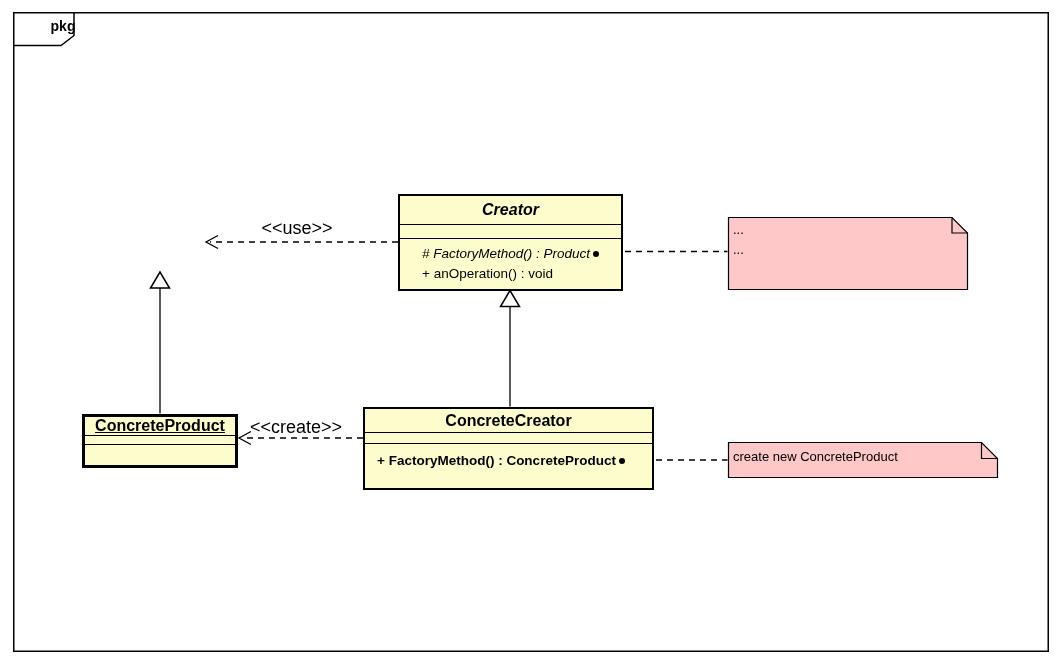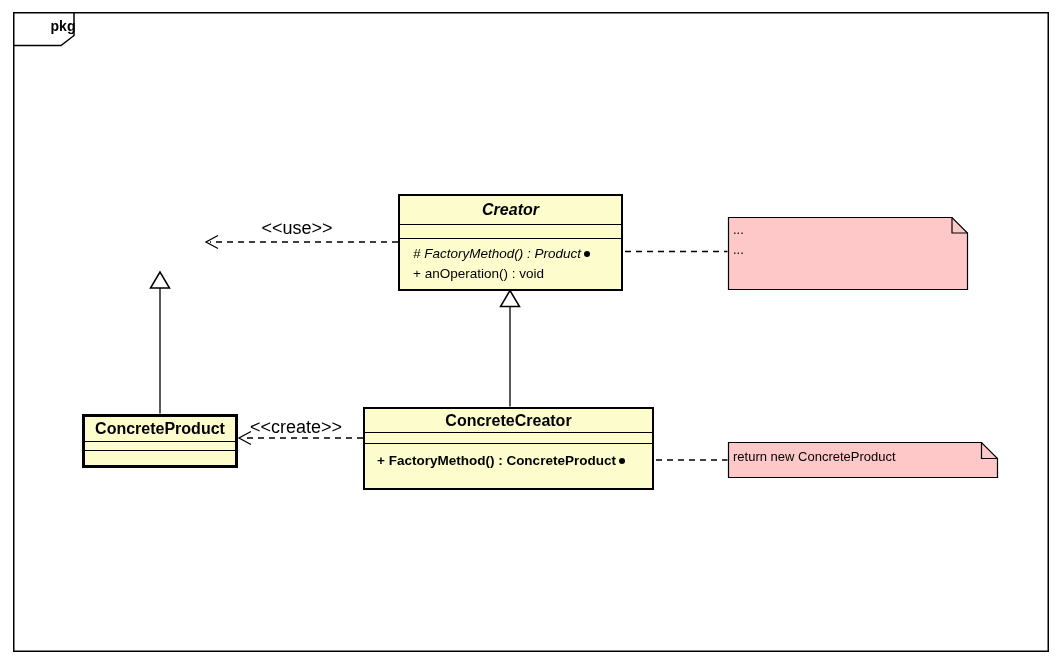--- a/index.html
+++ b/index.html
@@ -22,25 +22,25 @@
   .conn-dot{display:inline-block;width:6px;height:6px;border-radius:50%;background:#000;
             margin-left:3px;vertical-align:1px;}
 
   #class-product{left:117px;top:215px;width:88px;height:57px;}
   #class-product .cls-title{height:25px;}
   #class-product .cls-attrs{height:9px;}
 
   #class-creator{left:398px;top:194px;width:225px;height:97px;}
   #class-creator .cls-title{height:29px;}
   #class-creator .cls-attrs{height:14px;}
-  #class-creator .cls-ops{padding:5px 0 0 13px;}
+  #class-creator .cls-ops{padding:5px 0 0 22px;}
   #class-creator .method{line-height:20px;}
 
   #class-concrete-product{left:82px;top:414px;width:156px;height:54px;}
-  #class-concrete-product .cls-title{height:25px;}
+  #class-concrete-product .cls-title{height:19px;text-decoration:underline;}
   #class-concrete-product .cls-attrs{height:9px;}
 
   #class-concrete-creator{left:363px;top:407px;width:291px;height:83px;}
   #class-concrete-creator .cls-title{height:24px;}
   #class-concrete-creator .cls-attrs{height:11px;}
   #class-concrete-creator .cls-ops{padding:8px 0 0 12px;}
   #class-concrete-creator .method{line-height:18px;font-weight:bold;}
 
   .tab-label{position:absolute;left:13px;top:12px;width:52px;height:28px;display:flex;
              align-items:center;justify-content:center;font-weight:bold;font-size:14px;padding-left:24px;}
@@ -135,16 +135,16 @@
   </div>
 
   <div class="edge-label" id="label-use">&lt;&lt;use&gt;&gt;</div>
   <div class="edge-label" id="label-create">&lt;&lt;create&gt;&gt;</div>
 
   <div class="note-text" id="note1-text">
     <div>...</div>
     <div>...</div>
   </div>
   <div class="note-text" id="note2-text">
-    <div>return new ConcreteProduct</div>
+    <div>create new ConcreteProduct</div>
   </div>
 
 </div>
 
 </body></html>

